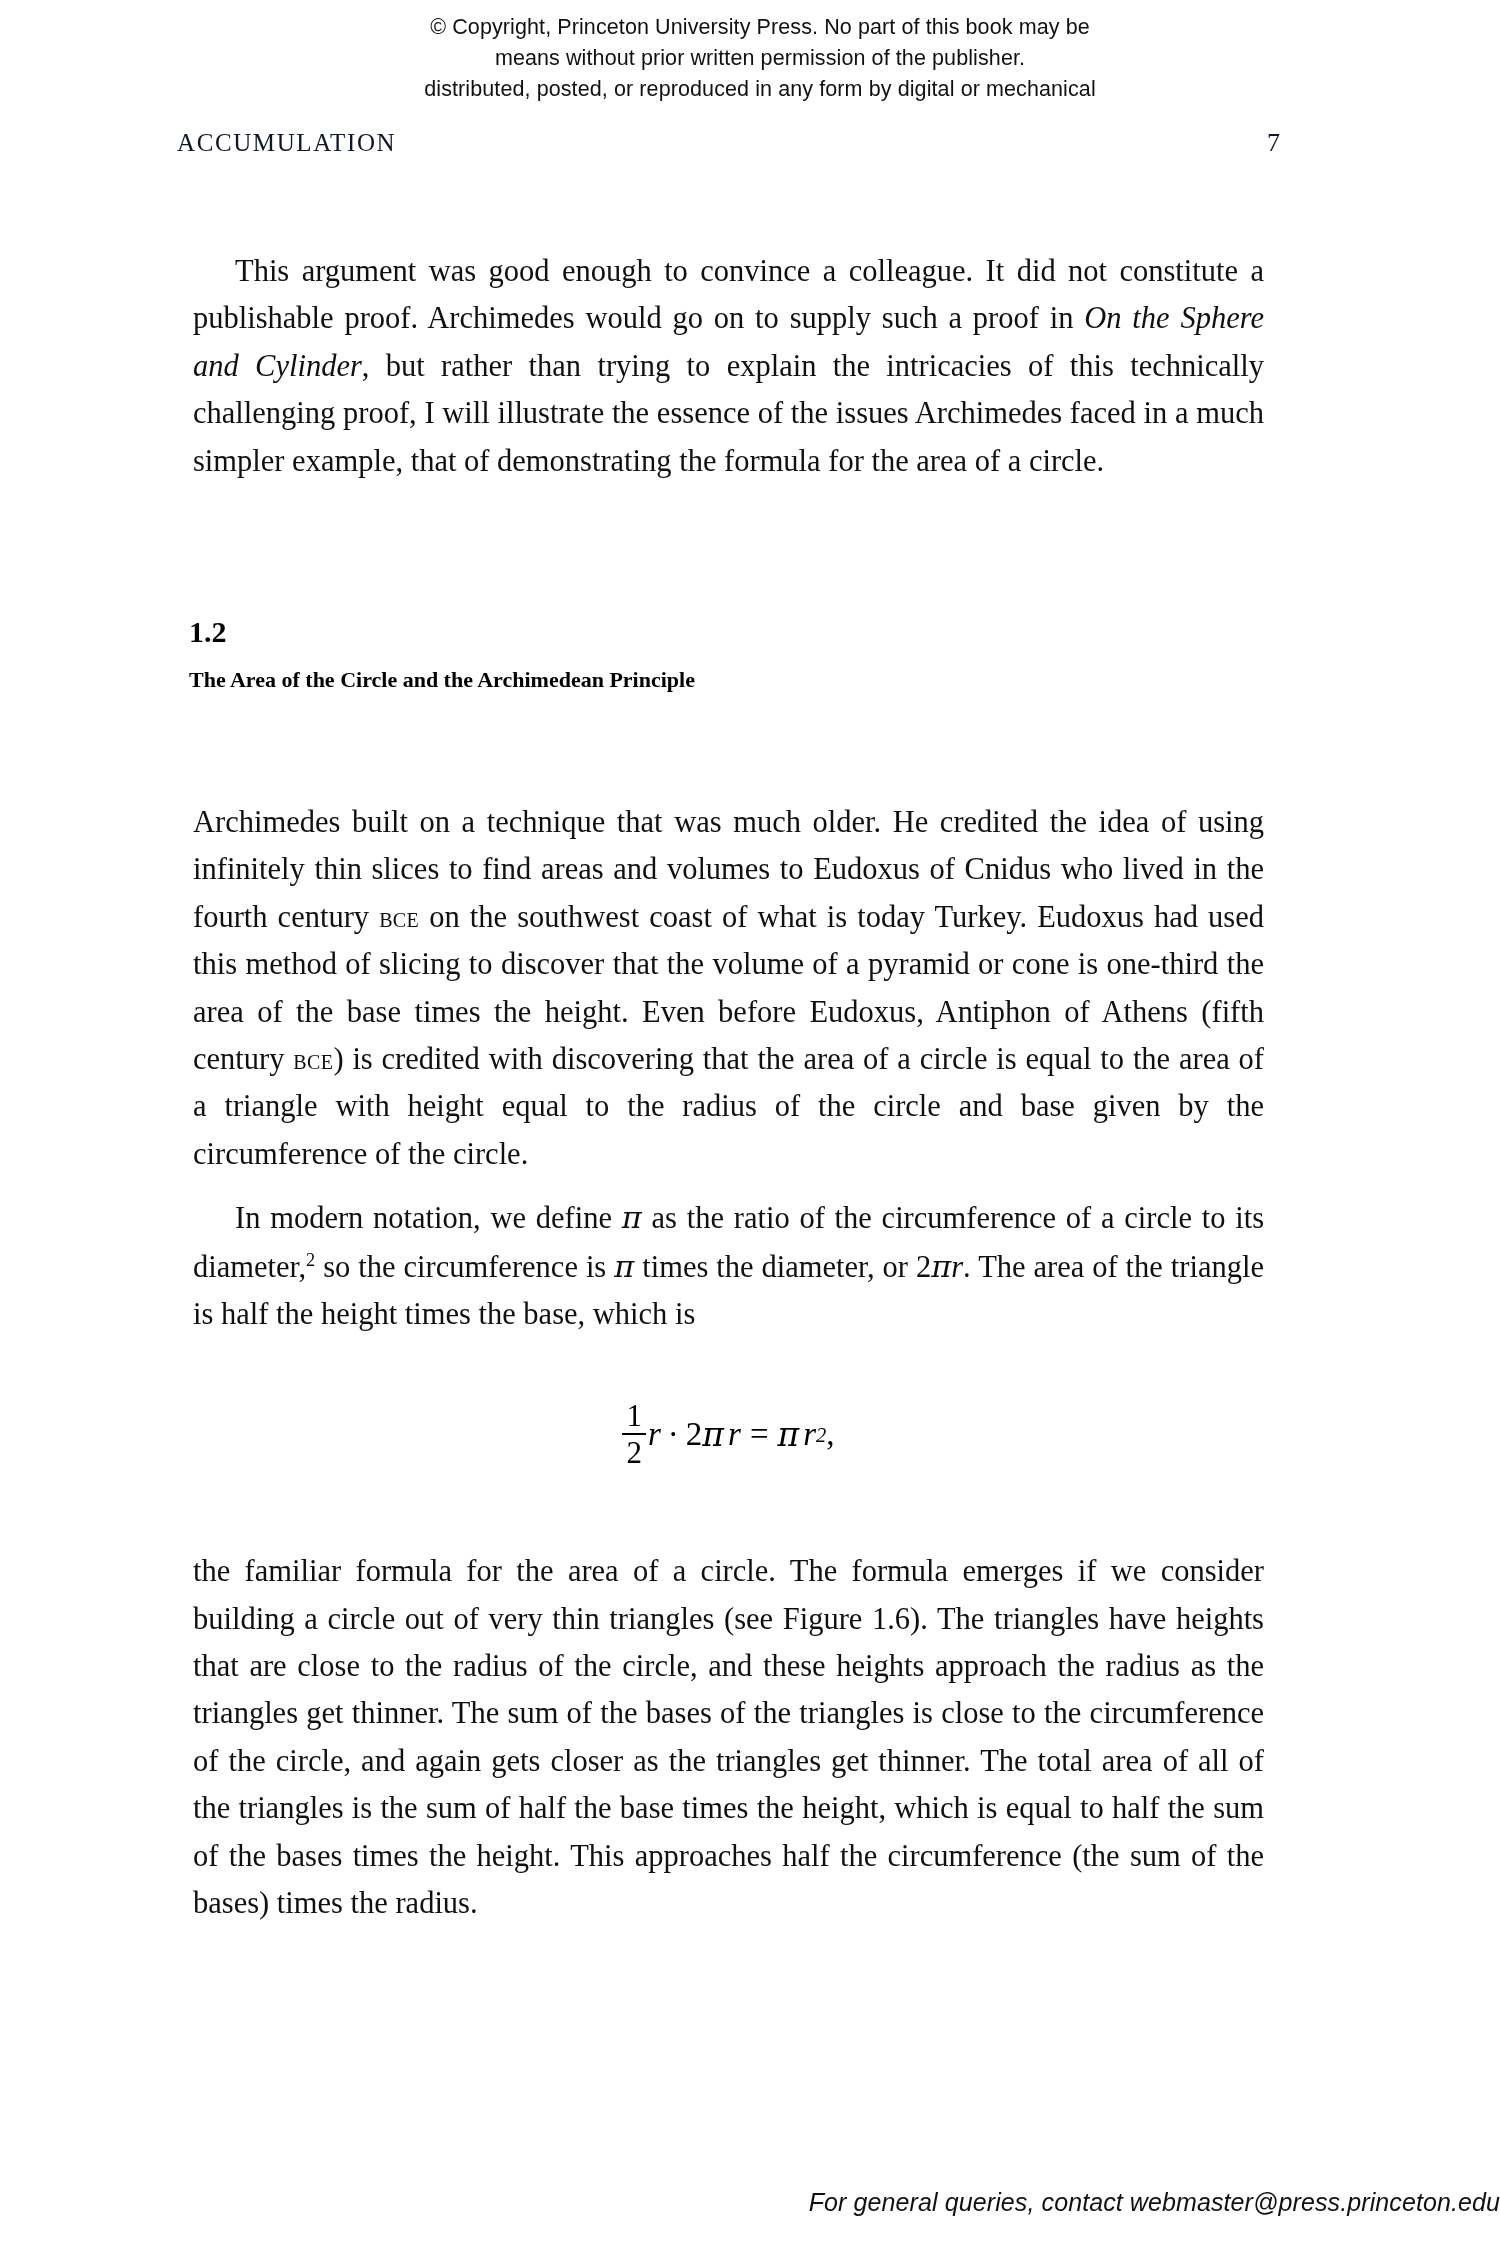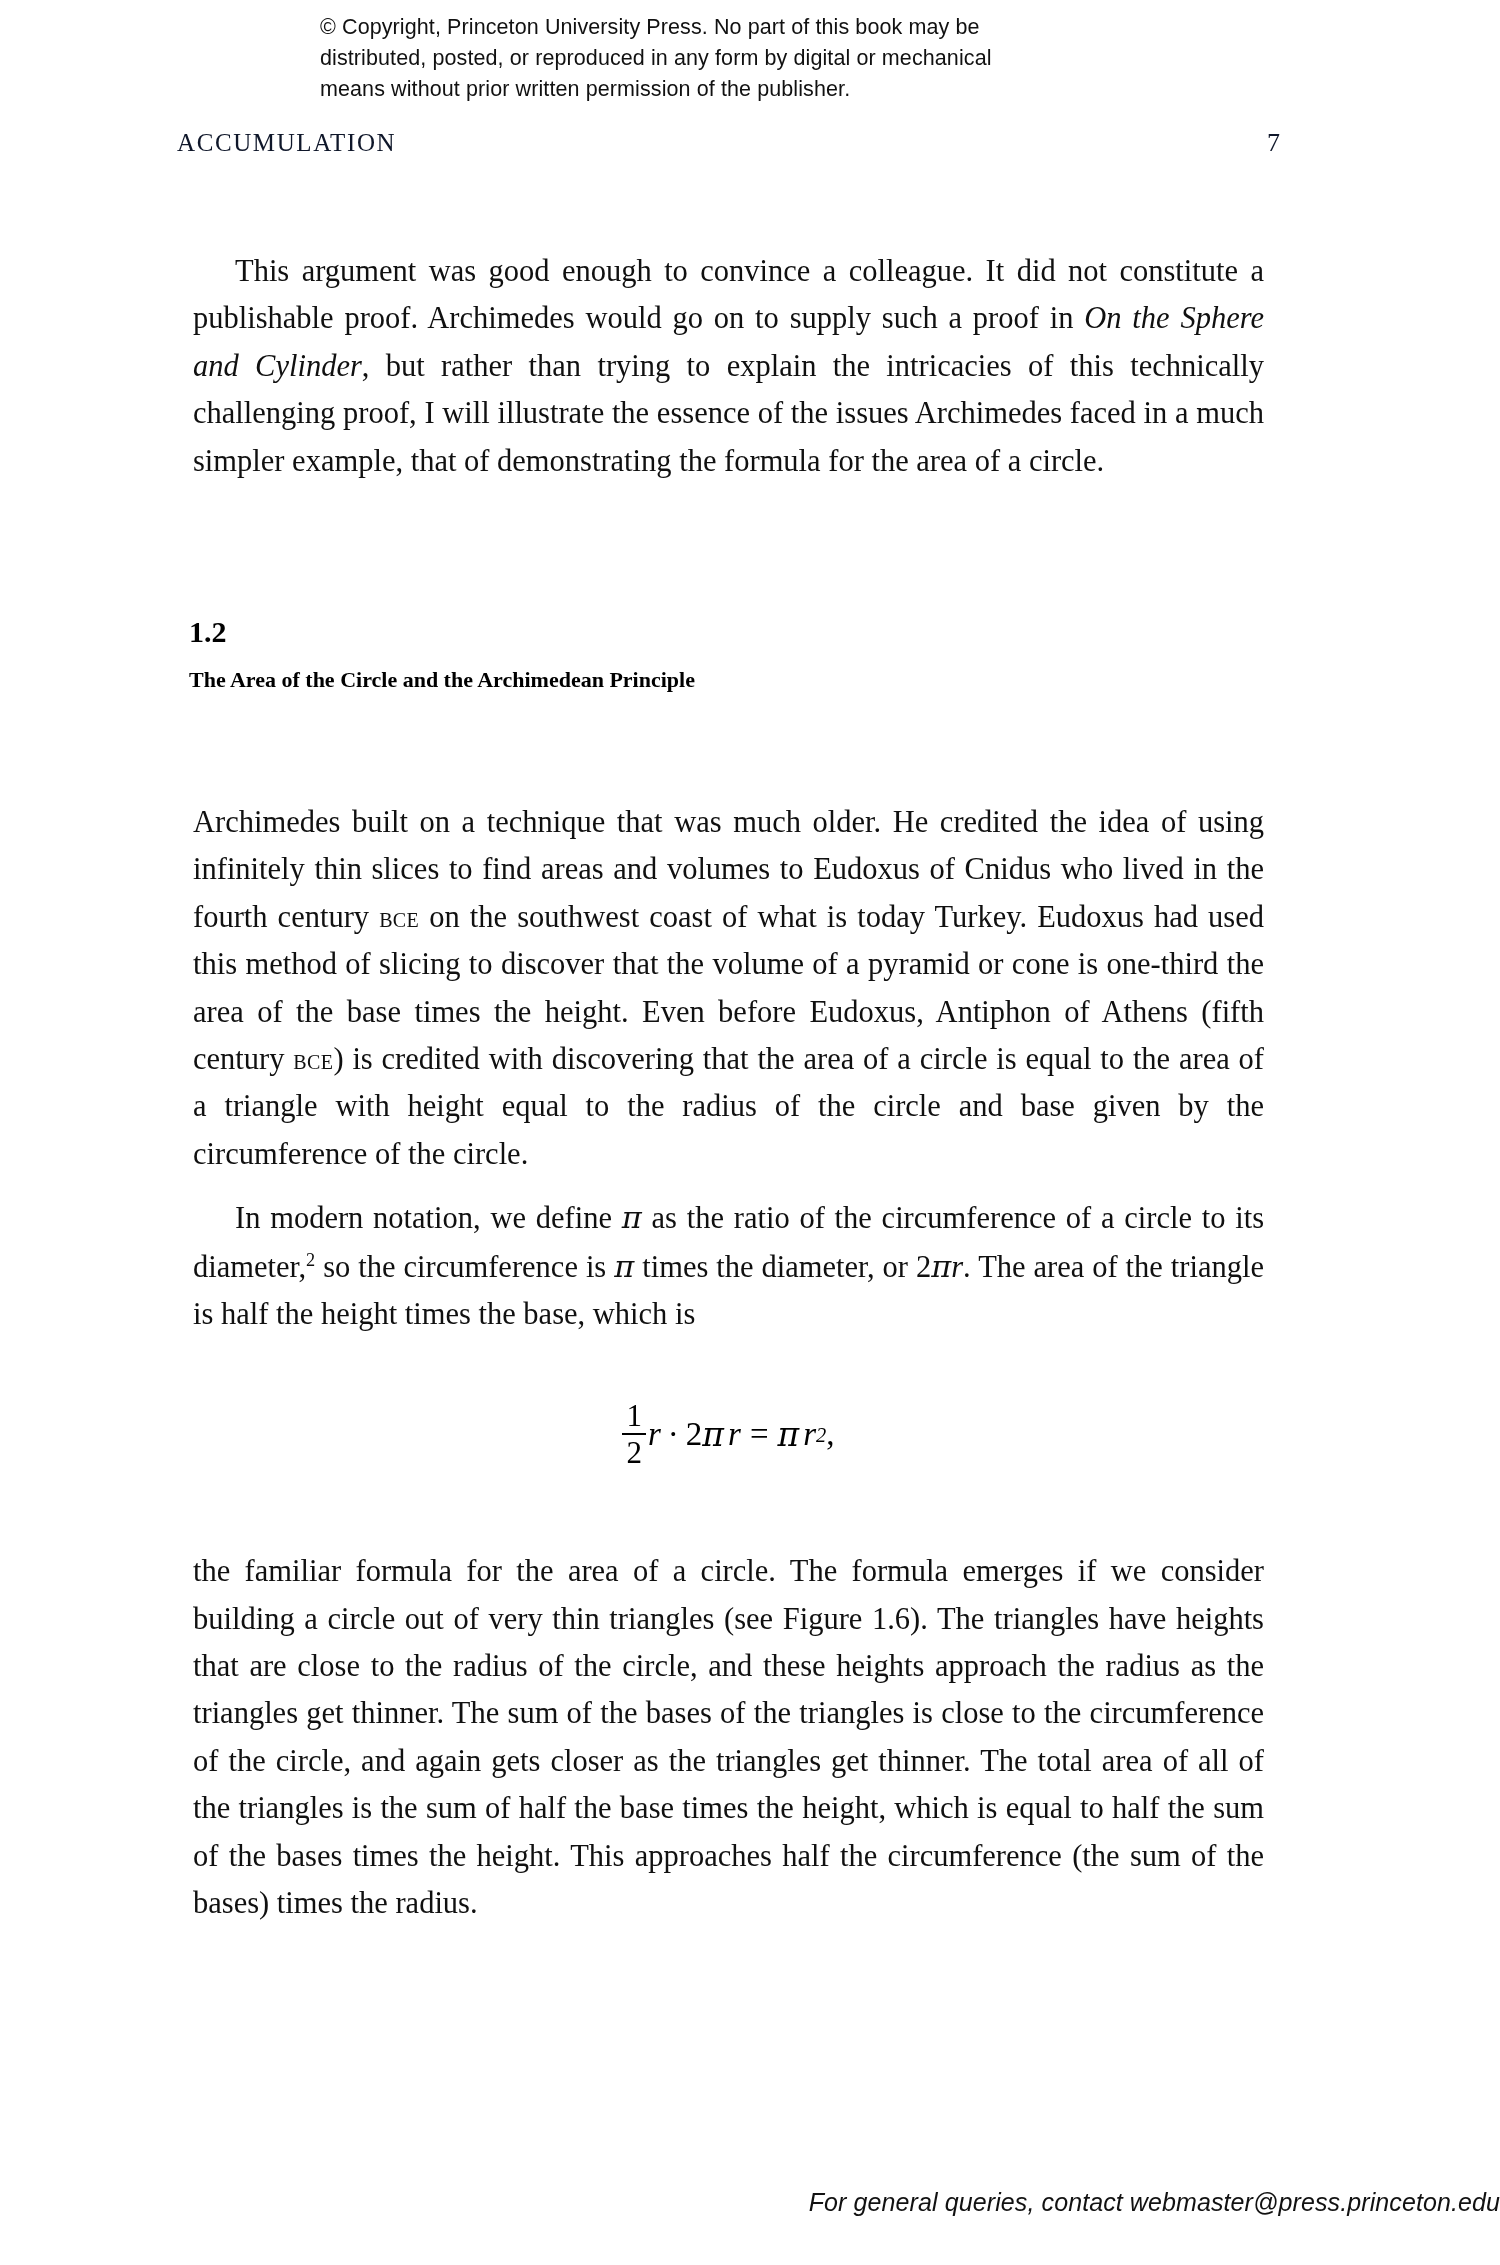--- a/index.html
+++ b/index.html
@@ -25,21 +25,21 @@
   
   .copyright-block {
     position: absolute;
     left: 320px;
     top: 12px;
     width: 880px;
     font-family: "Liberation Sans", "DejaVu Sans", sans-serif;
     font-size: 21.5px;
     line-height: 31px;
     color: #111111;
-    text-align: left;
+    text-align: center;
     letter-spacing: 0.1px;
   }
   .copyright-block div { white-space: nowrap; }
 
   
   .running-head {
     position: absolute;
     left: 177px;
     top: 128px;
     width: 1103px;
@@ -171,22 +171,22 @@
     font-style: italic;
   }
 </style>
 </head>
 <body>
 
 <div class="page">
 
   <div class="copyright-block">
     <div>© Copyright, Princeton University Press. No part of this book may be</div>
+    <div>means without prior written permission of the publisher.</div>
     <div>distributed, posted, or reproduced in any form by digital or mechanical</div>
-    <div>means without prior written permission of the publisher.</div>
   </div>
 
   <div class="running-head">
     <span class="chapter">ACCUMULATION</span>
     <span class="folio">7</span>
   </div>
 
   <div class="text-column">
 
     <p class="body indent"><span>This argument was good enough to convince a colleague. It did not con­stitute a publishable proof. Archimedes would go on to supply such a proof in </span><span class="it">On the Sphere and Cylinder</span><span>, but rather than trying to explain the intrica­cies of this technically challenging proof, I will illustrate the essence of the issues Archimedes faced in a much simpler example, that of demonstrating the formula for the area of a circle.</span></p>

